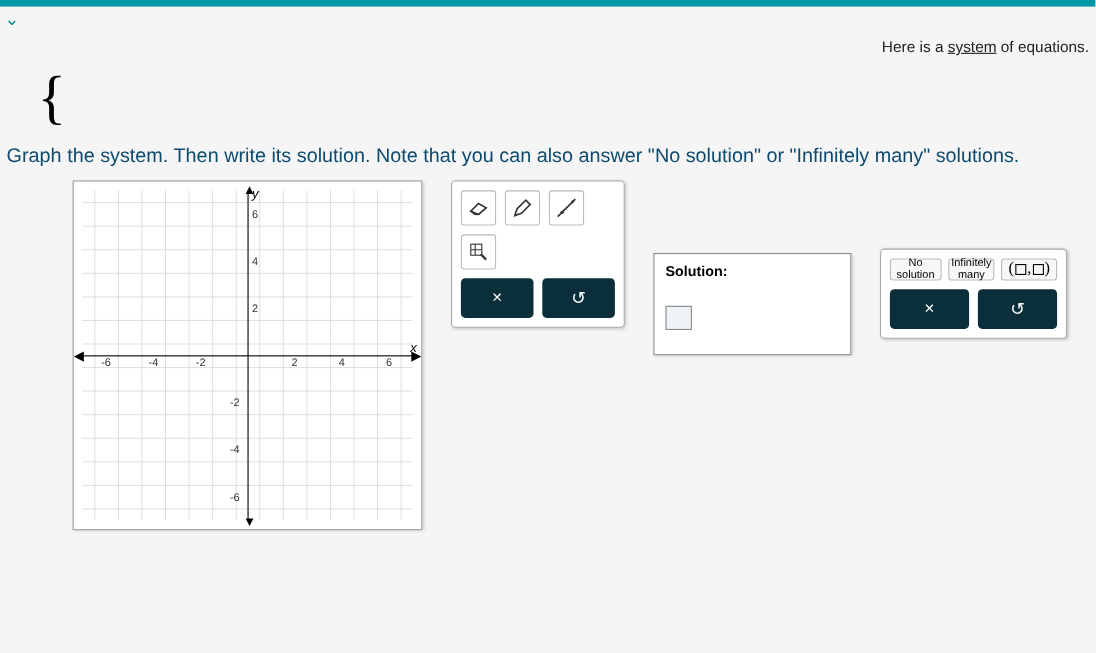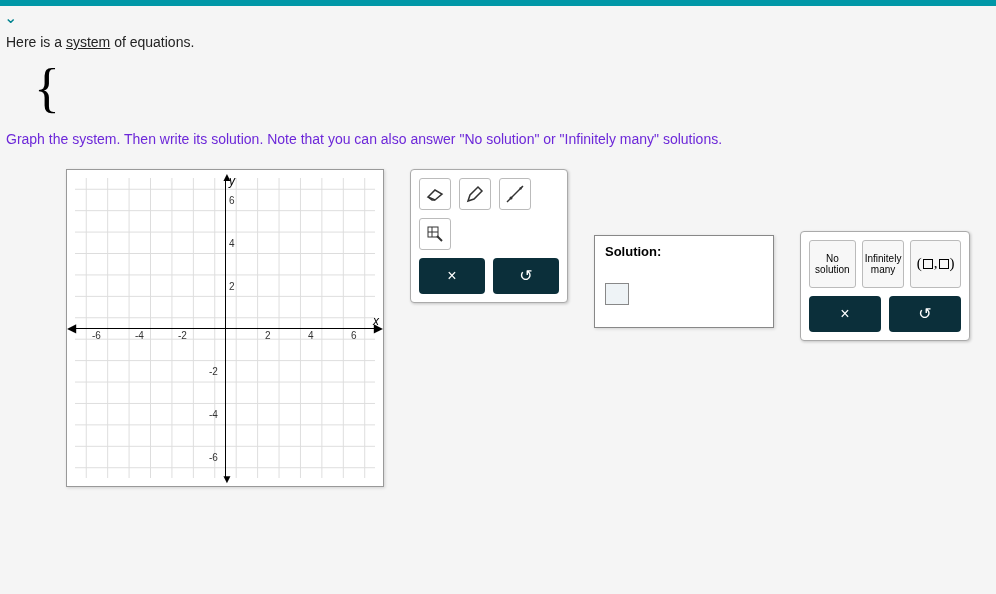--- a/index.html
+++ b/index.html
@@ -22,38 +22,39 @@
     color: #00838f;
     font-size: 16px;
   }
   .content {
     padding: 28px 6px 0 6px;
   }
   .intro {
     font-size: 14px;
     color: #222;
     margin-bottom: 14px;
+    text-align: right;
   }
   .intro .u { text-decoration: underline; }
   .equations {
     display: flex;
     align-items: center;
     margin-left: 28px;
     margin-bottom: 18px;
   }
   .brace {
     font-size: 54px;
     line-height: 0.9;
     color: #000;
     margin-right: 6px;
     font-family: "Times New Roman", serif;
   }
   .eqlines { display:flex; flex-direction:column; gap:8px; }
   .eq { font-family: "Times New Roman", serif; font-style: italic; font-size: 16px; color:#000;}
-  .instr { font-size: 14px; color:#6d28d9; margin-bottom: 22px; }
+  .instr { font-size: 18px; color:#0c4a6e; margin-bottom: 12px; }
 
   .workarea {
     display: flex;
     align-items: flex-start;
     gap: 26px;
     padding-left: 60px;
   }
 
   .graph-outer {
     border: 1px solid #999;
@@ -134,21 +135,21 @@
   .ans-opt {
     border:1px solid #bbb;
     border-radius:3px;
     background:#f7f7f7;
     font-size:10px;
     text-align:center;
     padding:4px 2px;
     cursor:pointer;
     line-height:1.1;
     display:flex; align-items:center; justify-content:center;
-    height:48px;
+    height:20px;
   }
   .ans-opt.nosol { width:48px; }
   .ans-opt.infmany { width:44px;text-align:center; }
   .ans-opt.pair {
     width:52px;
     font-size:15px;
     font-family:"Times New Roman", serif;
   }
   .sq { display:inline-block; width:10px; height:10px; border:1px solid #000; margin:0 1px; vertical-align:middle;}
 </style>

